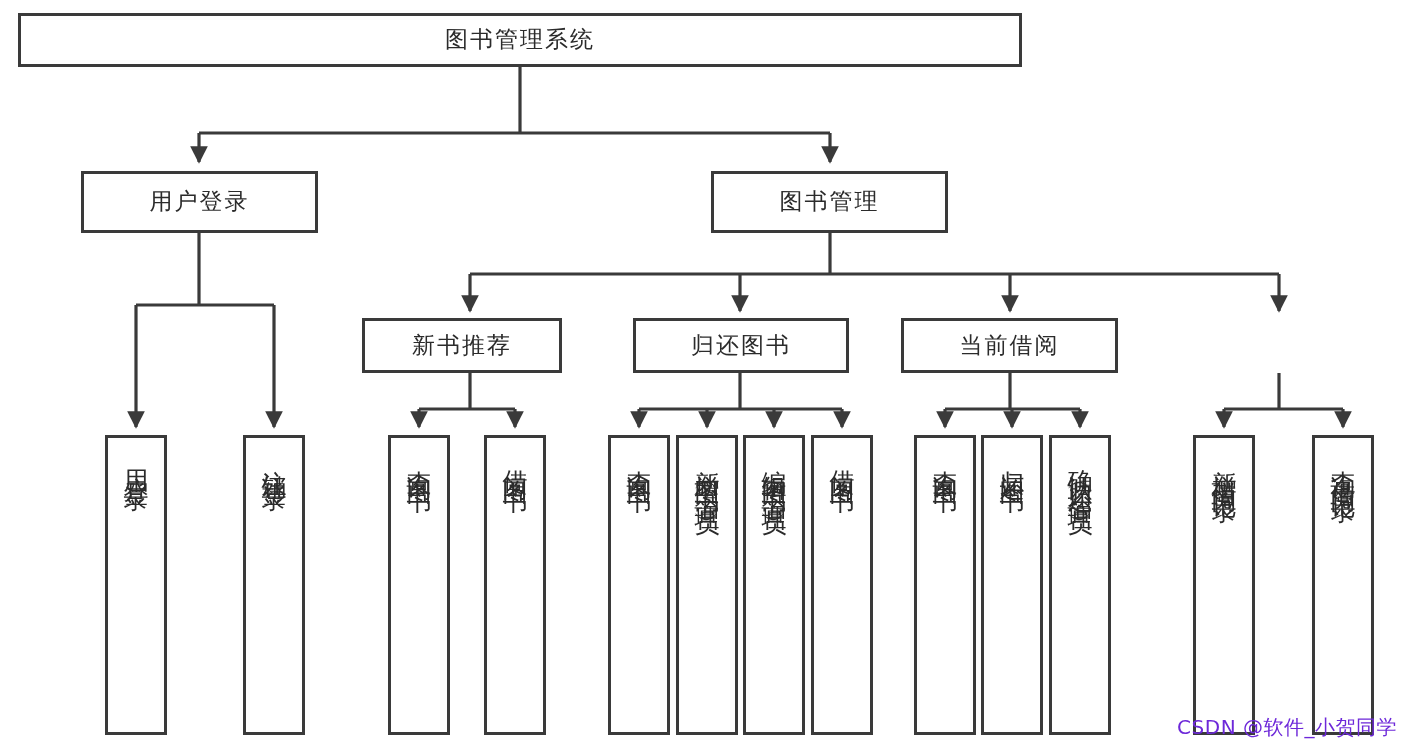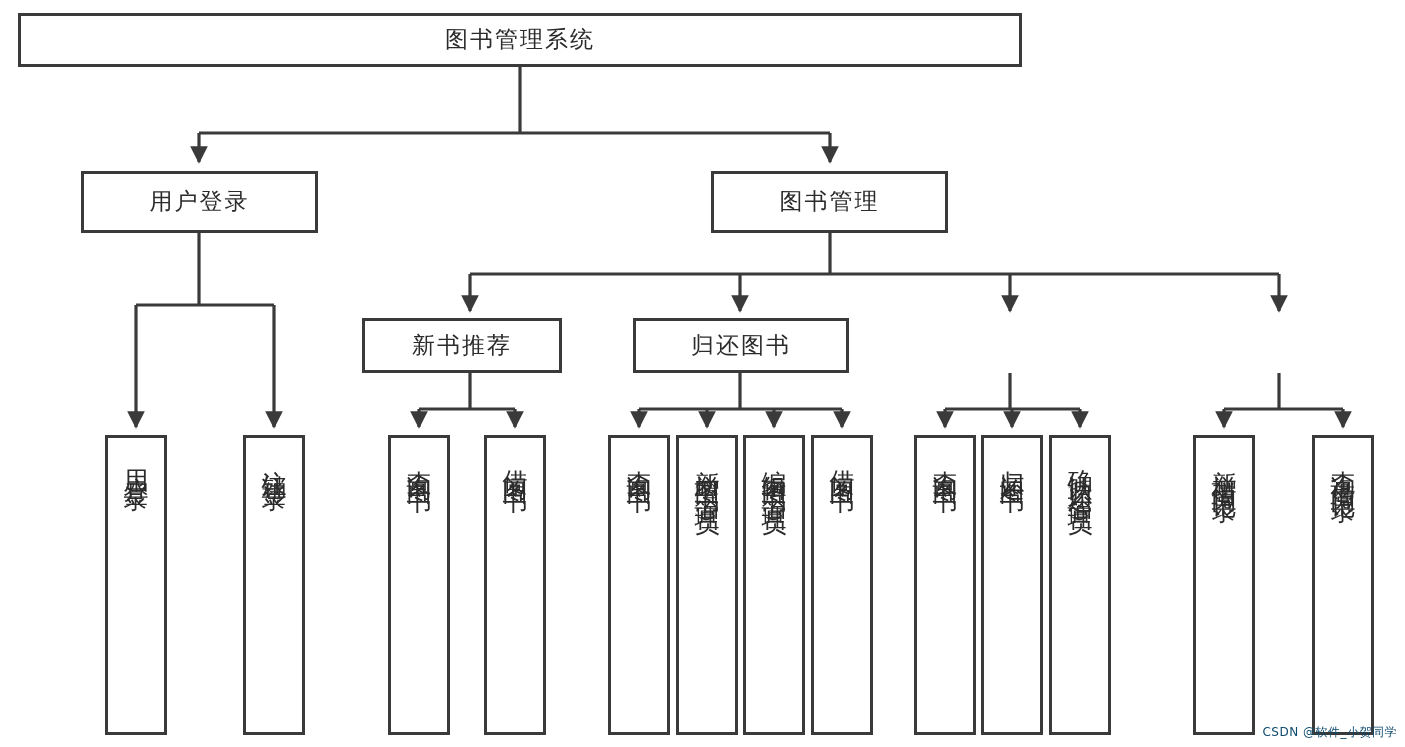--- a/index.html
+++ b/index.html
@@ -62,22 +62,22 @@
     writing-mode: vertical-rl;
     text-orientation: upright;
     font-size: 25px;
     letter-spacing: 6px;
     line-height: 1;
   }
   #watermark {
     position: absolute;
     right: 8px;
     bottom: 6px;
-    font-size: 12px;
-    color: #0c4a6e;
+    font-size: 20px;
+    color: #6d28d9;
     letter-spacing: 0.5px;
     z-index: 5;
     user-select: none;
     white-space: nowrap;
   }
 </style>
 </head>
 <body>
 
 <div id="diagram-root">
@@ -142,20 +142,23 @@
   <div class="node h" style="left:711px; top:171px; width:237px; height:62px;align-items:center;">
     <span class="node-label">图书管理</span>
   </div>
 
   <div class="node h" style="left:362px; top:318px; width:200px; height:55px;">
     <span class="node-label">新书推荐</span>
   </div>
   <div class="node h" style="left:633px; top:318px; width:216px; height:55px;">
     <span class="node-label">归还图书</span>
   </div>
+  <div class="node h" style="left:901px; top:318px; width:217px; height:55px;">
+    <span class="node-label">当前借阅</span>
+  </div>
 
   <div class="node v" style="left:105px; top:435px; width:62px; height:300px;">
     <span class="node-label">用户登录</span>
   </div>
   <div class="node v" style="left:243px; top:435px; width:62px; height:300px;">
     <span class="node-label">注销登录</span>
   </div>
 
   <div class="node v" style="left:388px; top:435px; width:62px; height:300px;">
     <span class="node-label">查询图书</span>

